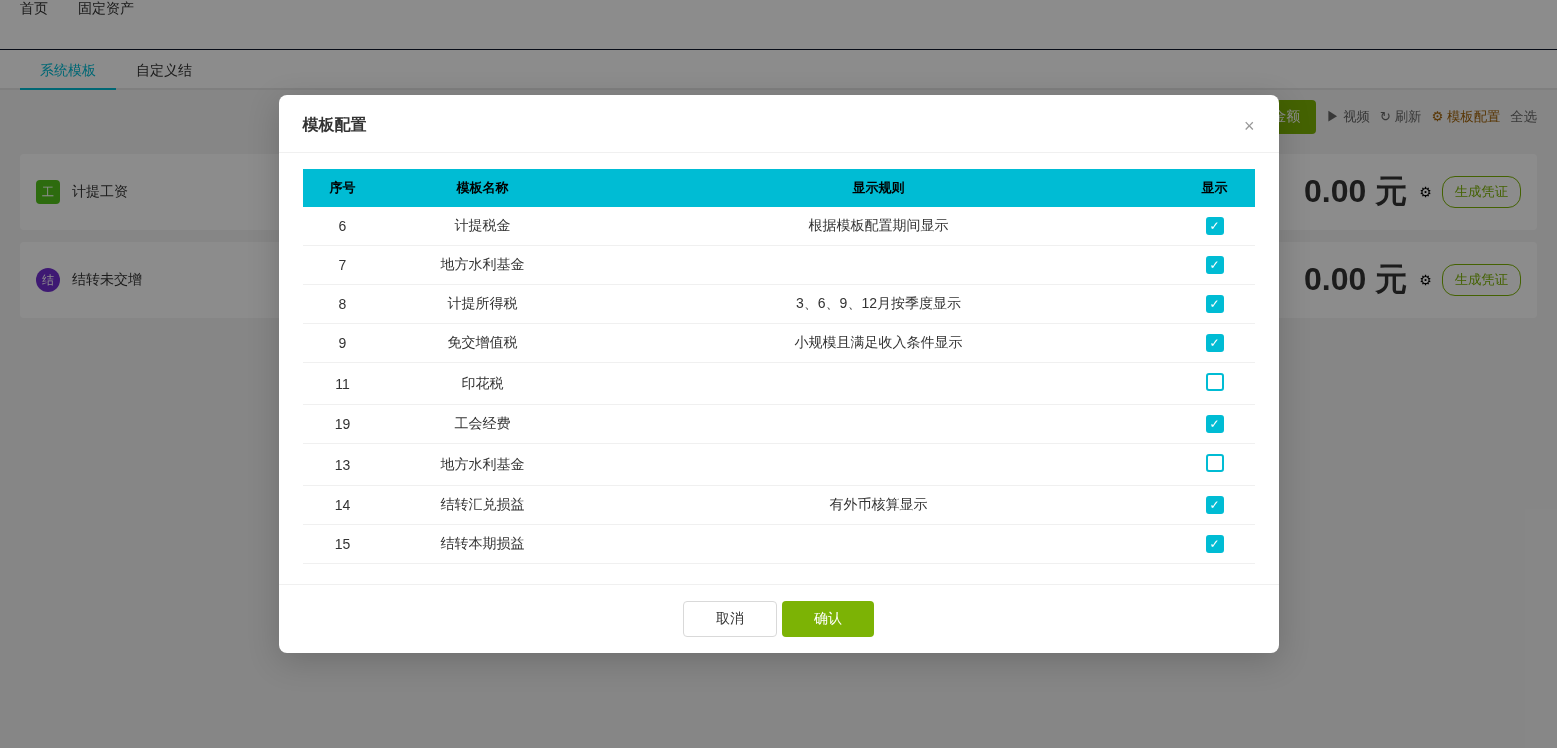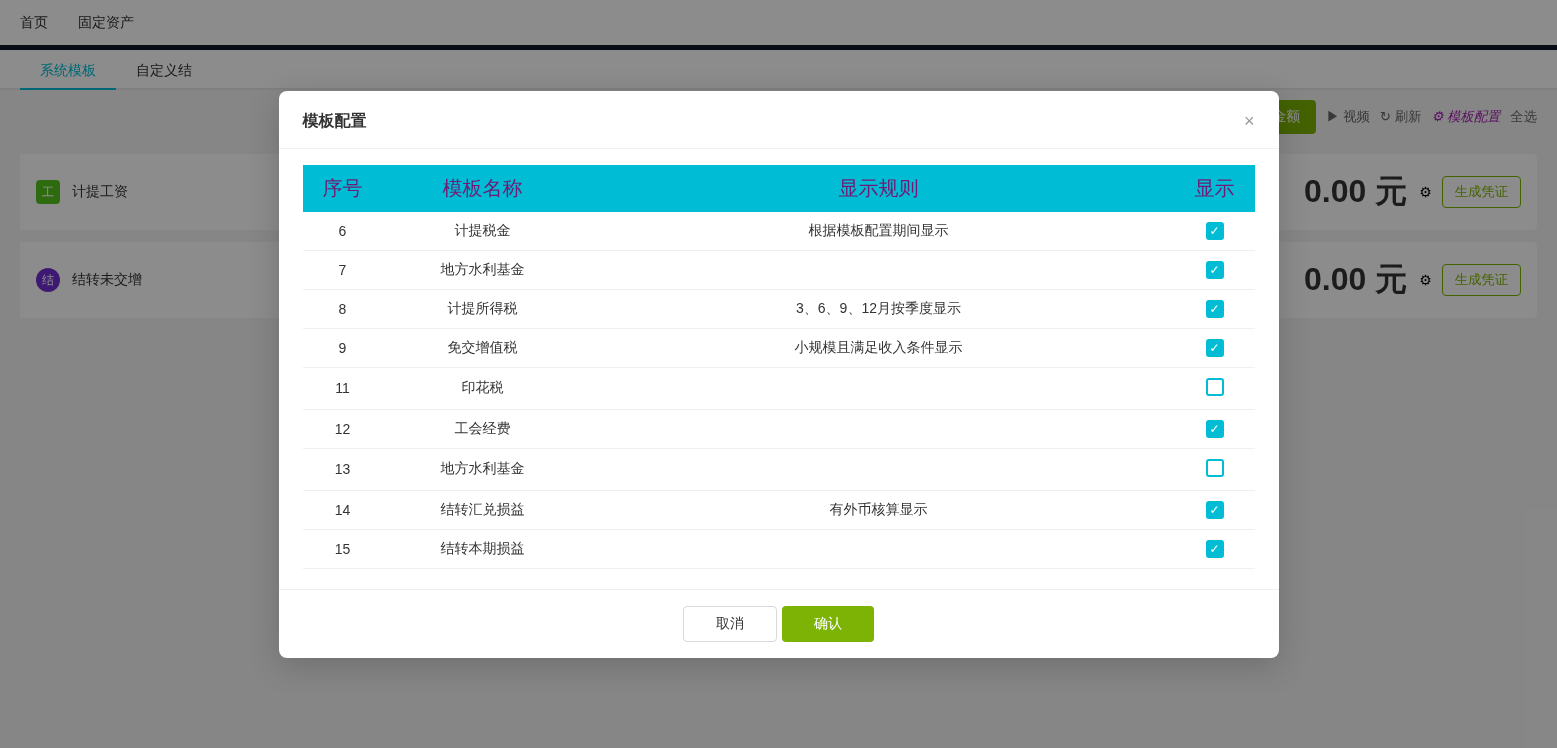--- a/index.html
+++ b/index.html
@@ -19,24 +19,24 @@
       height: 100%;
       background: #f5f5f5;
       position: absolute;
       top: 0; left: 0;
     }
 
     .bg-header {
       background: #fff;
       height: 50px;
       display: flex;
-      align-items: center;
+      align-items: flex-start;
       padding: 0 20px;
       gap: 30px;
-      border-bottom: 5px solid #0f172a;
+      border-bottom: 1px solid #0f172a;
     }
 
     .bg-nav-item {
       color: #333;
       font-size: 14px;
       cursor: pointer;
     }
 
     .bg-tabs {
       background: #fff;
@@ -87,25 +87,24 @@
     }
 
     .btn-refresh {
       color: #666;
       background: none;
       border: none;
       cursor: pointer;
     }
 
     .btn-template {
-      color: #a21caf;
+      color: #a16207;
       background: none;
       border: none;
       cursor: pointer;
-      font-style: italic;
     }
 
     .btn-select-all {
       color: #666;
       background: none;
       border: none;
       cursor: pointer;
     }
 
     .bg-content {
@@ -163,21 +162,21 @@
       display: flex;
       align-items: center;
       gap: 10px;
     }
 
     .btn-generate {
       border: 1px solid #7cb305;
       color: #7cb305;
       background: #fff;
       padding: 6px 12px;
-      border-radius: 4px;
+      border-radius: 13px;
       cursor: pointer;
     }
 
     
     .overlay {
       position: absolute;
       top: 0; left: 0;
       width: 100%; height: 100%;
       background: rgba(0,0,0,0.45);
       z-index: 100;
@@ -239,25 +238,25 @@
     .config-table {
       width: 100%;
       border-collapse: collapse;
     }
 
     .config-table thead tr {
       background: #00bcd4;
     }
 
     .config-table thead th {
-      color: #701a75;
+      color: #000000;
       padding: 10px 16px;
       text-align: center;
-      font-weight: normal;
-      font-size: 20px;
+      font-weight: bold;
+      font-size: 13px;
     }
 
     .config-table thead th:first-child {
       width: 80px;
     }
 
     .config-table thead th:nth-child(2) {
       width: 200px;
     }
 
@@ -447,21 +446,21 @@
                 <td>小规模且满足收入条件显示</td>
                 <td style="text-align: center;"><span class="custom-checkbox checked" style="cursor: pointer;"></span></td>
               </tr>
               <tr>
                 <td>11</td>
                 <td>印花税</td>
                 <td></td>
                 <td style="text-align: center;"><span class="custom-checkbox unchecked" style="cursor: pointer;"></span></td>
               </tr>
               <tr>
-                <td>12</td>
+                <td>19</td>
                 <td>工会经费</td>
                 <td></td>
                 <td style="text-align: center;"><span class="custom-checkbox checked" style="cursor: pointer;"></span></td>
               </tr>
               <tr>
                 <td>13</td>
                 <td>地方水利基金</td>
                 <td></td>
                 <td style="text-align: center;"><span class="custom-checkbox unchecked" style="cursor: pointer;"></span></td>
               </tr>

